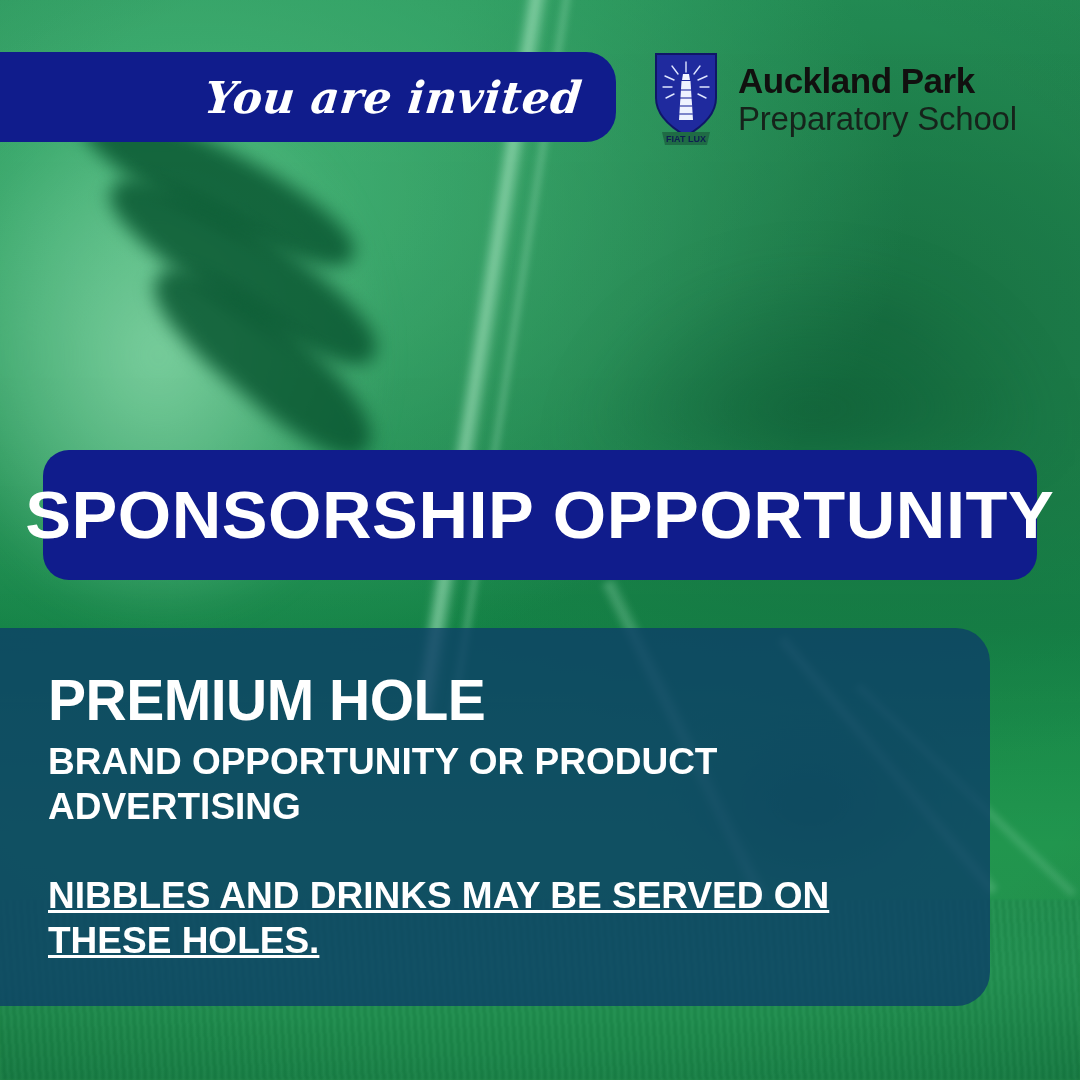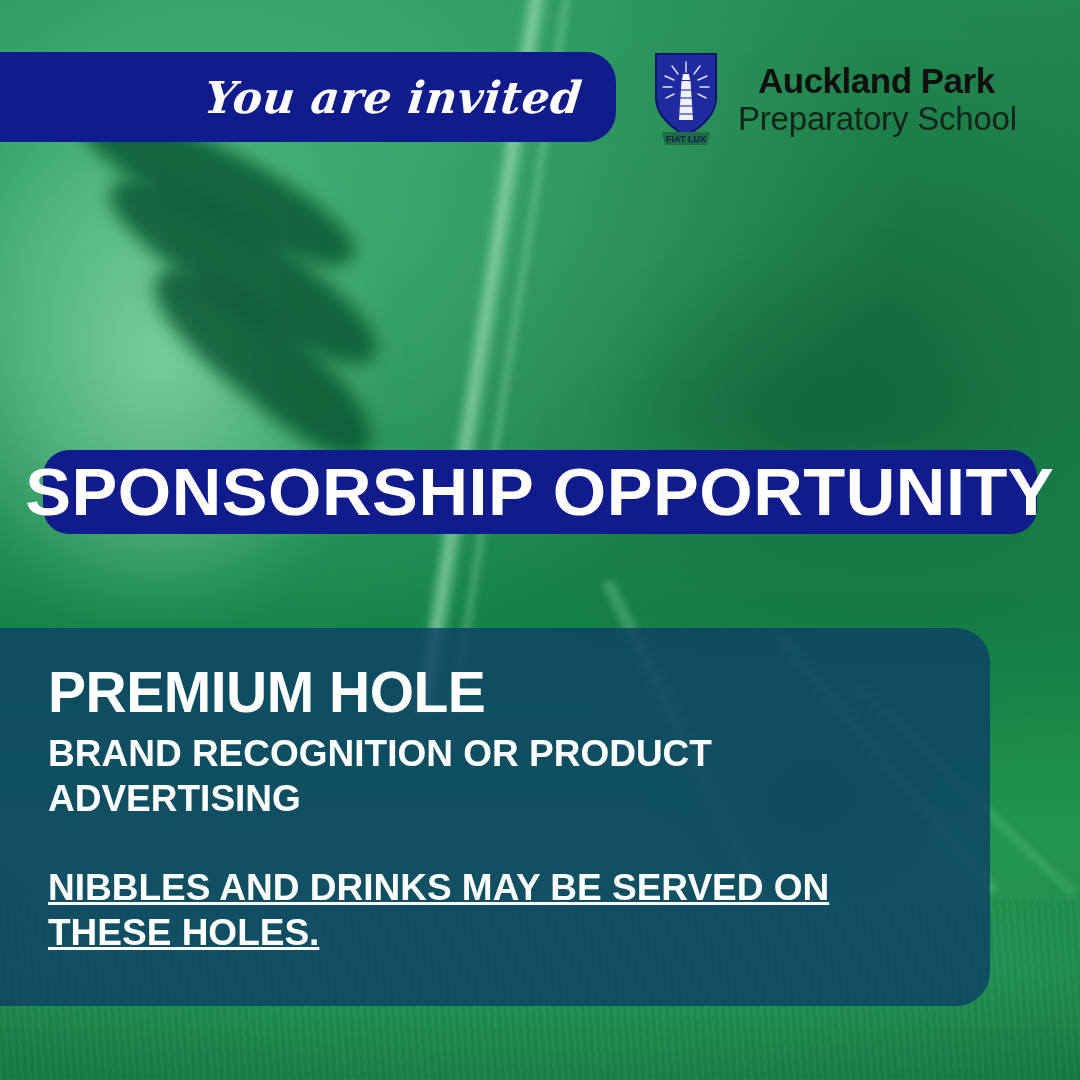--- a/index.html
+++ b/index.html
@@ -114,37 +114,36 @@
     gap: 14px;
   }
   .crest { width: 76px; height: 98px; display:block; }
   .logo-words { line-height: 1; }
   .logo-line1 {
     display: block;
     color: #11100f;
     font-size: 35px;
     font-weight: bold;
     letter-spacing: -0.5px;
-    margin-left: 20px;
   }
   .logo-line2 {
     display: block;
     color: #16231b;
     font-size: 33px;
     font-weight: 300;
     letter-spacing: -0.2px;
     margin-top: 4px;
     text-align: center;
   }
 
   
   .title-banner {
     position: absolute;
     left: 43px; top: 450px;
-    width: 994px; height: 84px;
+    width: 994px; height: 130px;
     background: #101c8c;
     border-radius: 26px;
     display: flex;
     align-items: center;
     justify-content: center;
   }
   .title-text {
     color: #ffffff;
     font-size: 66px;
     font-weight: bold;
@@ -162,21 +161,21 @@
     border-radius: 0 34px 34px 0;
     box-sizing: border-box;
     padding: 36px 40px 0 88px;
   }
   .panel-heading {
     color: #ffffff;
     font-size: 57px;
     font-weight: bold;
     letter-spacing: -0.5px;
     line-height: 1.0;
-    margin: 0 0 10px 0;
+    margin: 8px 0 10px 0;
     white-space: nowrap;
   }
   .panel-sub {
     color: #ffffff;
     font-size: 37px;
     font-weight: bold;
     line-height: 1.22;
     margin: 0;
     max-width: 790px;
   }
@@ -245,17 +244,17 @@
       <span class="logo-line2">Preparatory School</span>
     </div>
   </div>
 
   <div class="title-banner">
     <span class="title-text">SPONSORSHIP OPPORTUNITY</span>
   </div>
 
   <div class="content-panel">
     <h1 class="panel-heading">PREMIUM HOLE</h1>
-    <p class="panel-sub">BRAND RECOGNITION OR PRODUCT ADVERTISING</p>
+    <p class="panel-sub">BRAND OPPORTUNITY OR PRODUCT ADVERTISING</p>
     <p class="panel-note">NIBBLES AND DRINKS MAY BE SERVED ON THESE HOLES.</p>
   </div>
 
 </div>
 
 </body></html>

